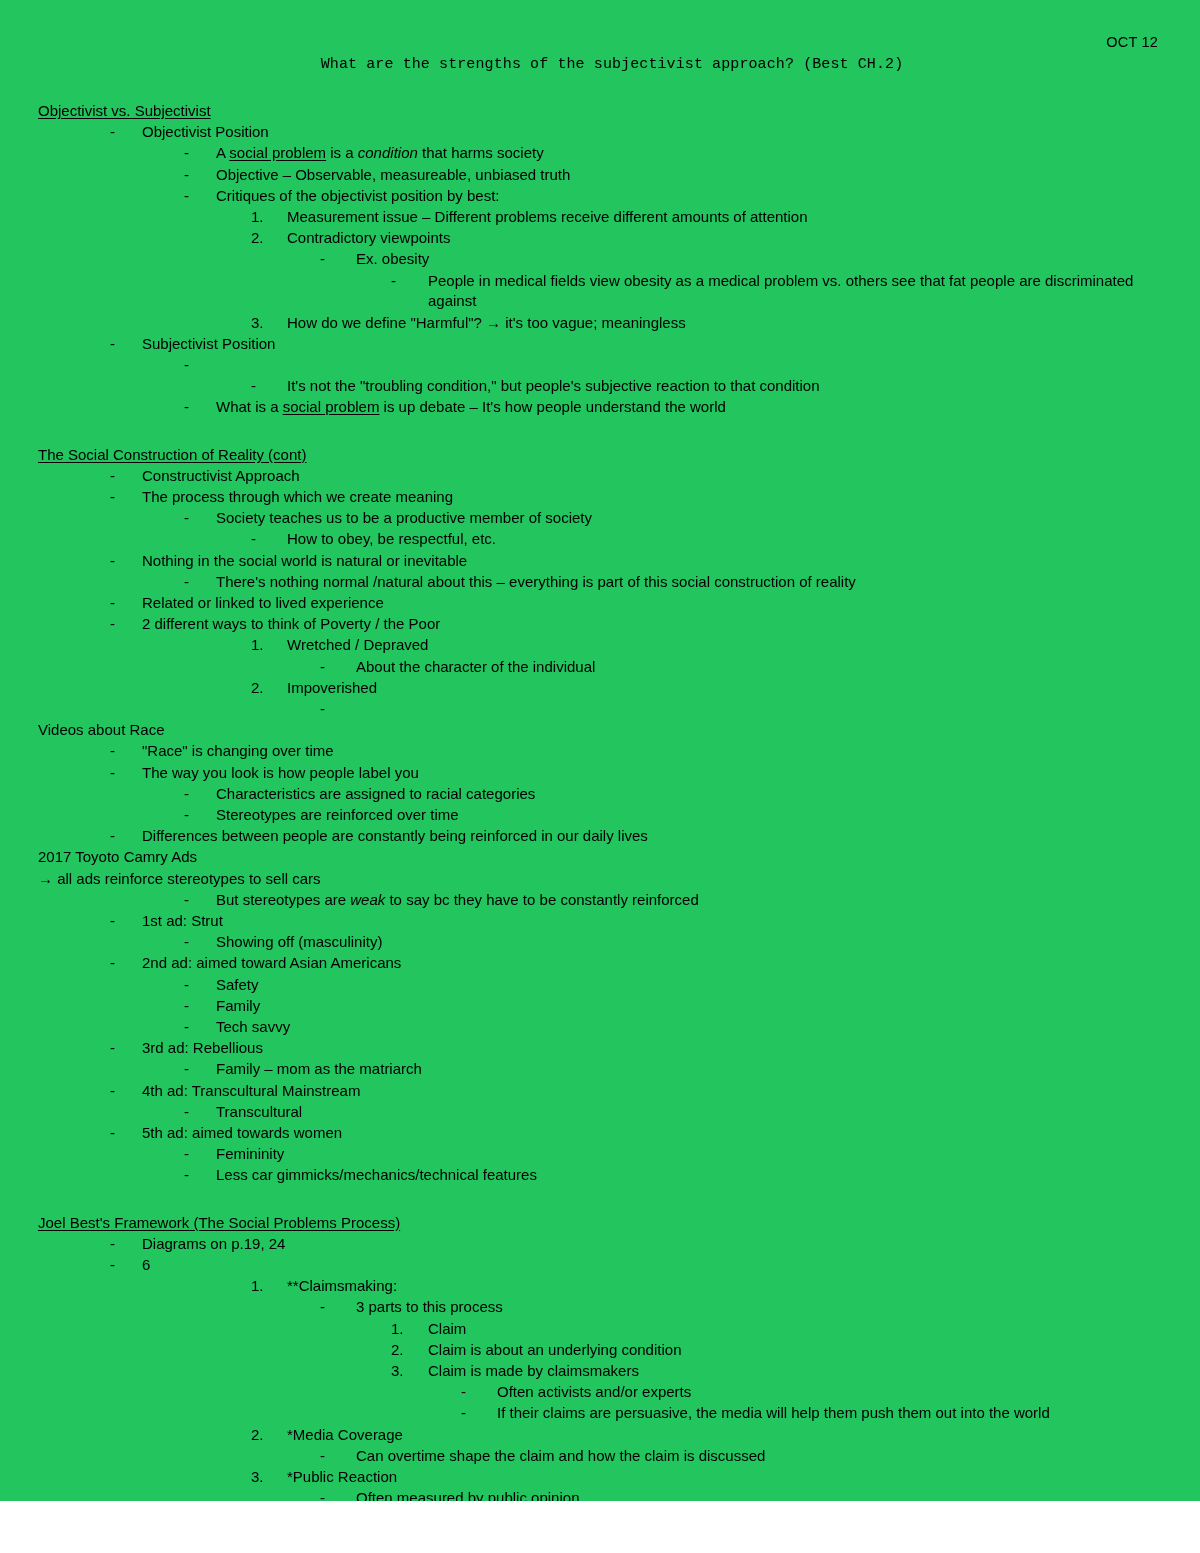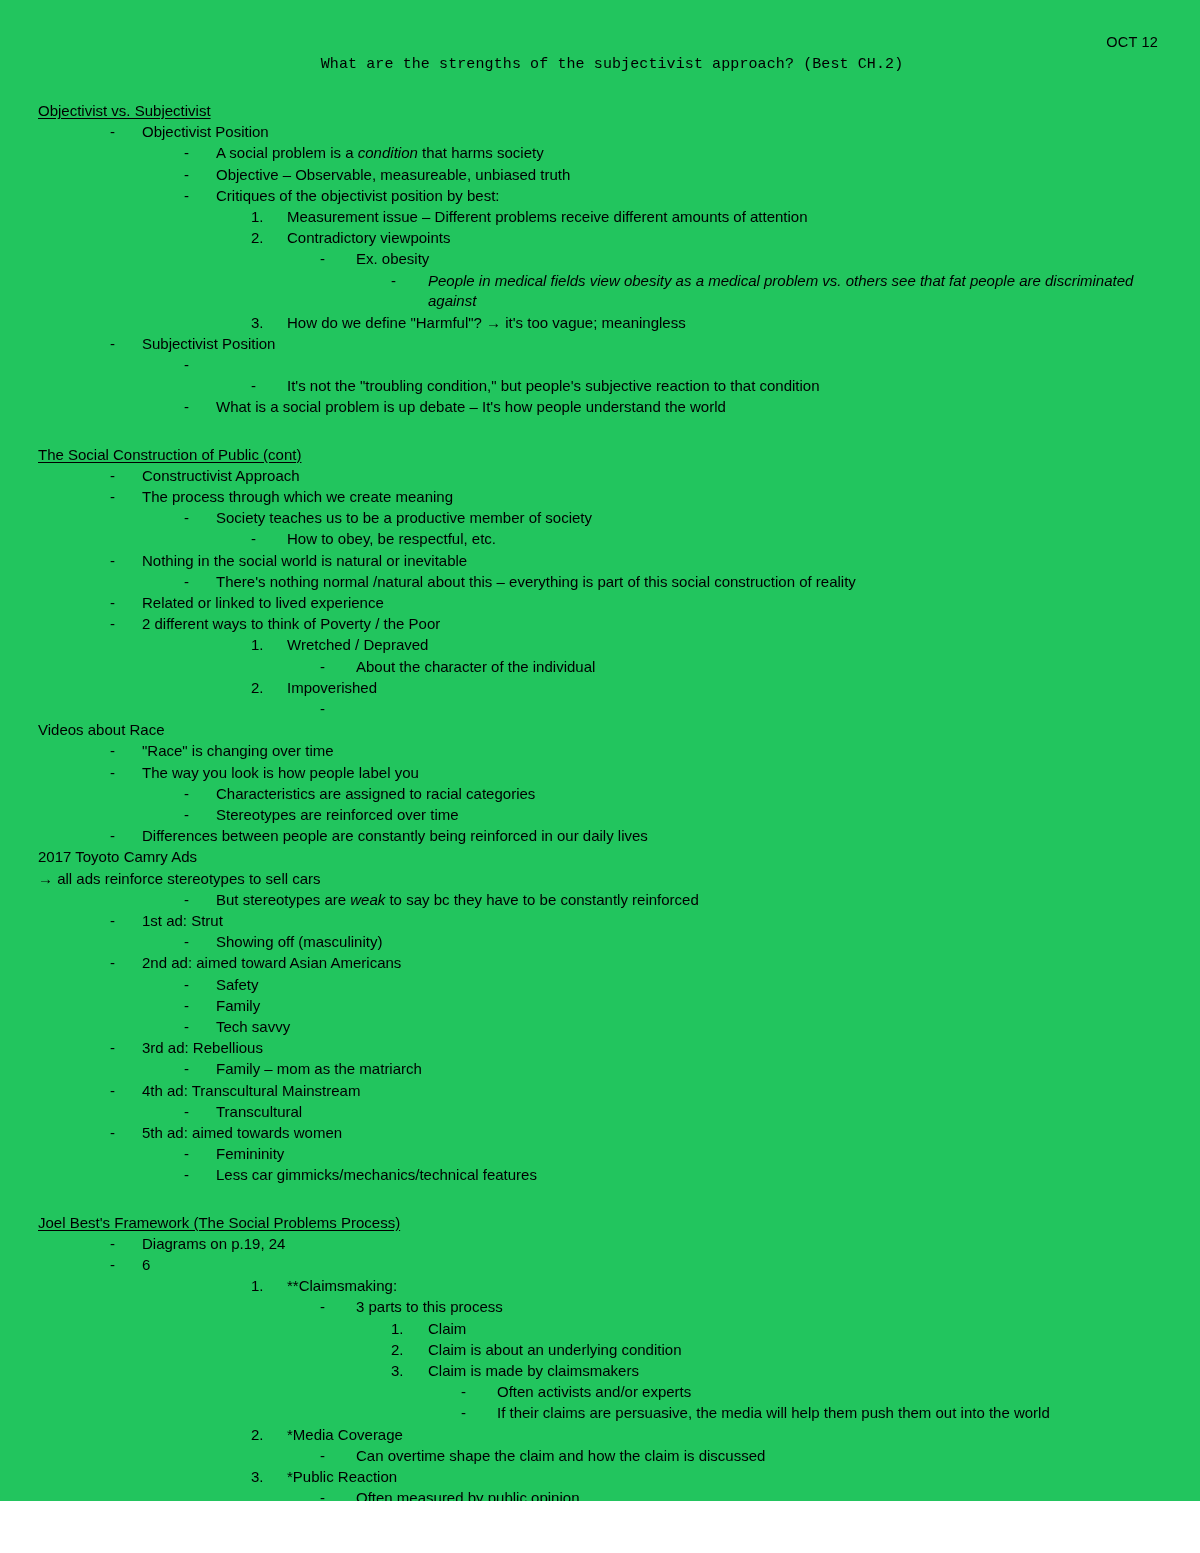--- a/index.html
+++ b/index.html
@@ -91,24 +91,24 @@
   .lv1  { padding-left: 104px; }  .lv1  > .mk { left: 72px; }
   .lv2  { padding-left: 178px; }  .lv2  > .mk { left: 146px; }
   .lv3  { padding-left: 249px; }  .lv3  > .mk { left: 213px; }
   .lv4  { padding-left: 318px; }  .lv4  > .mk { left: 282px; }
   .lv5  { padding-left: 390px; }  .lv5  > .mk { left: 353px; }
   .lv6  { padding-left: 459px; }  .lv6  > .mk { left: 423px; }
   .lv0  { padding-left: 0; }
 
   .bold { font-weight: normal; }
   .ital { font-style: italic; }
-  .und  { text-underline-offset: 2px; }
+  .und  { text-decoration: underline; text-underline-offset: 2px; }
   .sp-lg { height: 26px; }
 
-  .wrapbox { max-width: 830px; font-style: italic; }
+  .wrapbox { max-width: 830px; }
 </style>
 </head>
 <body>
 
 <div class="page">
 
   <div class="doc-date">OCT 12</div>
   <div class="doc-title">What are the strengths of the subjectivist approach? (Best CH.2)</div>
 
   <div class="outline">
@@ -177,21 +177,21 @@
     </div>
 
     <div class="row lv2">
       <span class="mk dash">-</span>
       <span class="txt"><span>What is a </span><span class="und">social problem</span><span> is up debate – It's how people understand the world</span></span>
     </div>
 
     <div class="sp-lg"></div>
 
     <div class="row lv0 h-sec">
-      <span class="txt">The Social Construction of Public (cont)</span>
+      <span class="txt">The Social Construction of Reality (cont)</span>
     </div>
 
     <div class="row lv1">
       <span class="mk dash">-</span>
       <span class="txt bold">Constructivist Approach</span>
     </div>
 
     <div class="row lv1">
       <span class="mk dash">-</span>
       <span class="txt">The process through which we create meaning</span>

